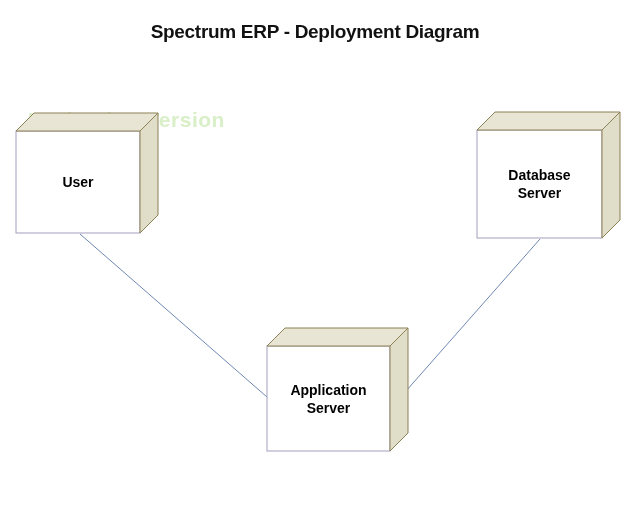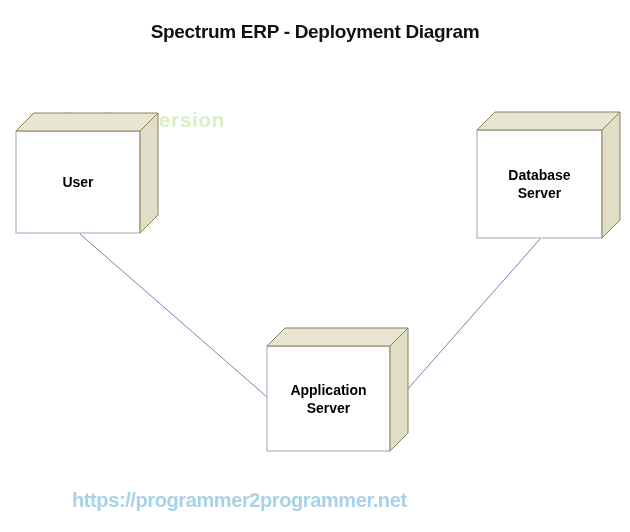--- a/index.html
+++ b/index.html
@@ -105,15 +105,14 @@
   <div class="node-label label-user">
     <span>User</span>
   </div>
   <div class="node-label label-app">
     <span>Application Server</span>
   </div>
   <div class="node-label label-db">
     <span>Database Server</span>
   </div>
 
-  <div class="footer-url">https://programmer2programmer.net</div>
 
 </div>
 
 </body></html>

